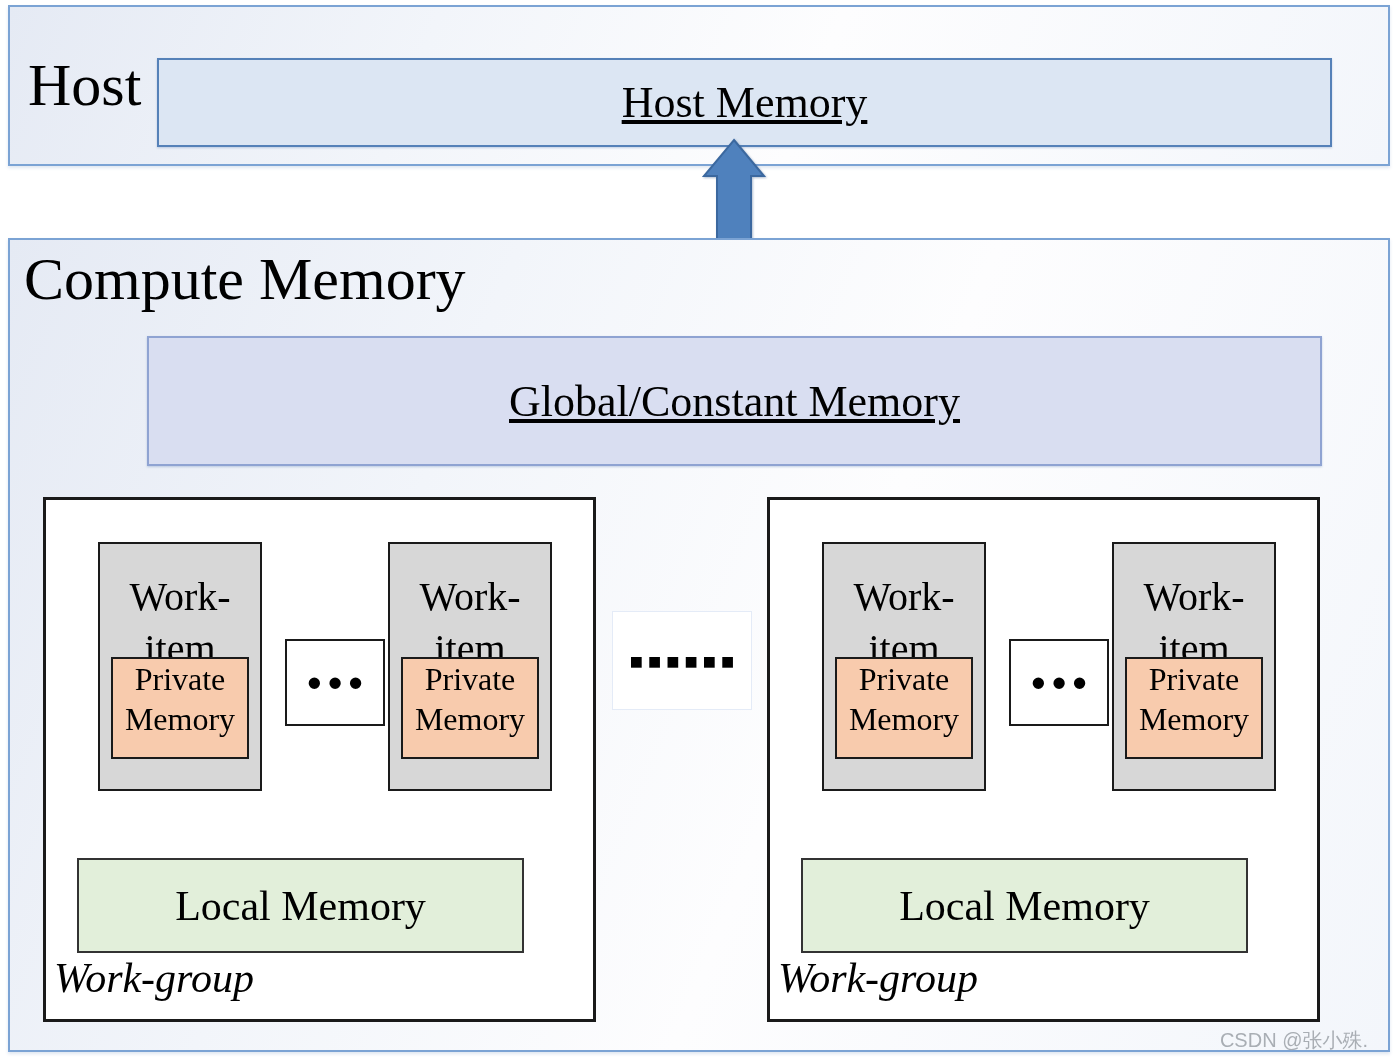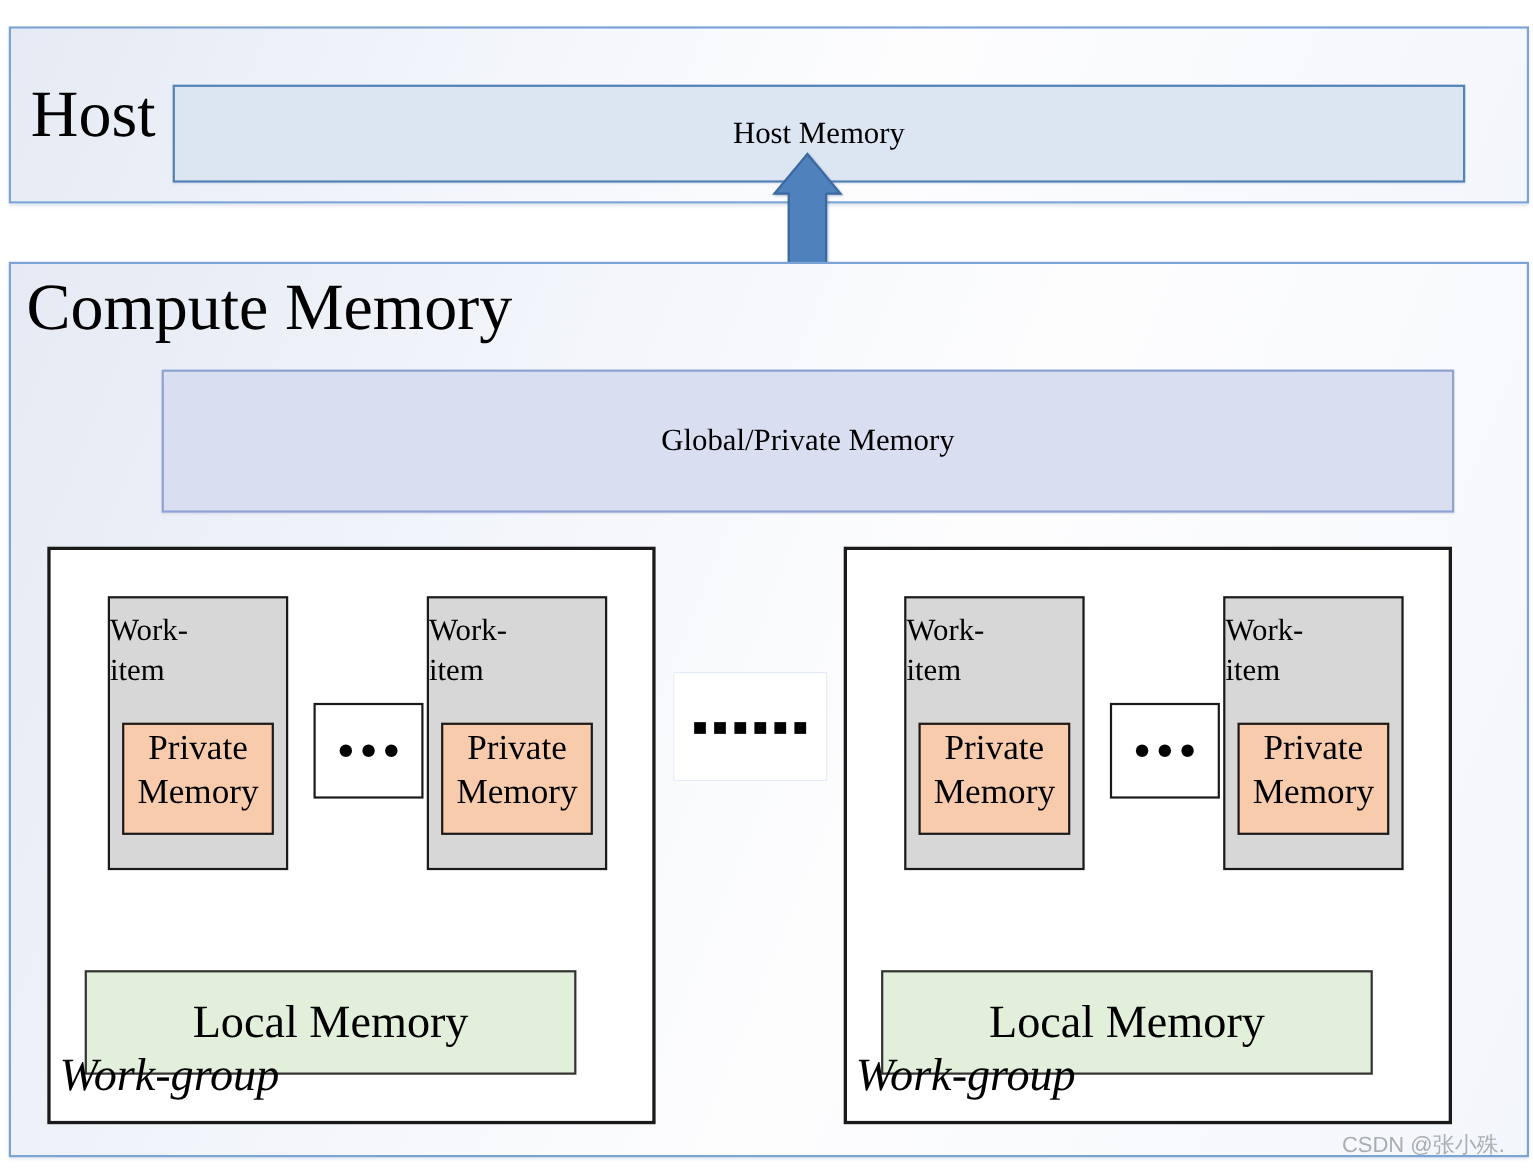--- a/index.html
+++ b/index.html
@@ -25,35 +25,36 @@
     overflow:hidden;
     font-family:"Liberation Serif","DejaVu Serif",serif;
     color:#000;
   }
   .outer{
     position:absolute;
     border:2px solid var(--container-border);
     background:linear-gradient(112deg,#e5eaf4 0%,#f2f5fa 30%,#fdfdfe 58%,#f3f6fb 100%);
     box-shadow:0 2px 3px rgba(130,160,200,.25);
   }
-  .host-box{left:8px;top:24px;width:1382px;height:161px;}
+  .host-box{left:8px;top:5px;width:1382px;height:161px;}
   .device-box{left:8px;top:238px;width:1382px;height:814px;}
   .big-label{
     position:absolute;
     font-size:60px;
     line-height:1.05;
     white-space:nowrap;
   }
   .host-title{left:18px;top:0;height:100%;display:flex;align-items:center;}
   .device-title{left:14px;top:8px;}
   .mem{
     position:absolute;
     display:flex;align-items:center;justify-content:center;
     text-align:center;
-    font-size:28px;
+    font-size:44px;
+    text-decoration:underline;
   }
   .host-mem{
     left:147px;top:51px;width:1175px;height:89px;
     background:var(--host-memory-fill);
     border:2px solid var(--host-memory-border);
     box-shadow:0 1px 2px rgba(90,130,180,.35);
   }
   .global-mem{
     left:147px;top:336px;width:1175px;height:130px;
     background:var(--global-memory-fill);
@@ -73,23 +74,23 @@
   .wg1{left:43px;}
   .wg2{left:767px;}
   .work-item{
     position:absolute;top:42px;width:164px;height:249px;
     background:var(--work-item-fill);
     border:2px solid var(--box-border-dark);
   }
   .wi-a{left:52px;}
   .wi-b{left:342px;}
   .wi-label{
-    padding-top:12px;
-    text-align:left;
-    font-size:28px;line-height:1.3;
+    padding-top:27px;
+    text-align:center;
+    font-size:40px;line-height:1.3;
     white-space:pre-line;
   }
   .private{
     position:absolute;left:11px;top:113px;width:138px;height:102px;
     background:var(--private-memory-fill);
     border:2px solid var(--box-border-dark);
     display:flex;align-items:flex-start;justify-content:center;
     text-align:center;
     font-size:32px;line-height:1.25;
   }
@@ -101,21 +102,20 @@
     font-size:42px;letter-spacing:6px;
     font-weight:bold;
     padding-left:6px;
   }
   .local-mem{
     position:absolute;left:31px;top:358px;width:447px;height:95px;
     background:var(--local-memory-fill);
     border:2px solid #333;
     display:flex;align-items:center;justify-content:center;
     font-size:42px;
-    margin-top:24px;
   }
   .wg-label{
     position:absolute;left:8px;top:455px;
     font-size:42px;line-height:1.1;
     white-space:nowrap;
     font-style:italic;
   }
   .group-dots{
     position:absolute;left:612px;top:611px;width:140px;height:99px;
     background:#ffffff;
@@ -146,21 +146,21 @@
 
   <svg class="arrow" viewBox="0 0 66 202" aria-hidden="true">
     <polygon points="33,2 63,38 50,38 50,164 63,164 33,200 3,164 16,164 16,38 3,38"></polygon>
   </svg>
 
   <section class="outer device-box">
     <div class="big-label device-title">Compute Memory</div>
   </section>
 
   <div class="mem global-mem">
-    <span>Global/Private Memory</span>
+    <span>Global/Constant Memory</span>
   </div>
 
   <div class="work-group wg1">
     <div class="work-item wi-a">
       <div class="wi-label">Work-
 item</div>
       <div class="private">
         <span>Private Memory</span>
       </div>
     </div>

